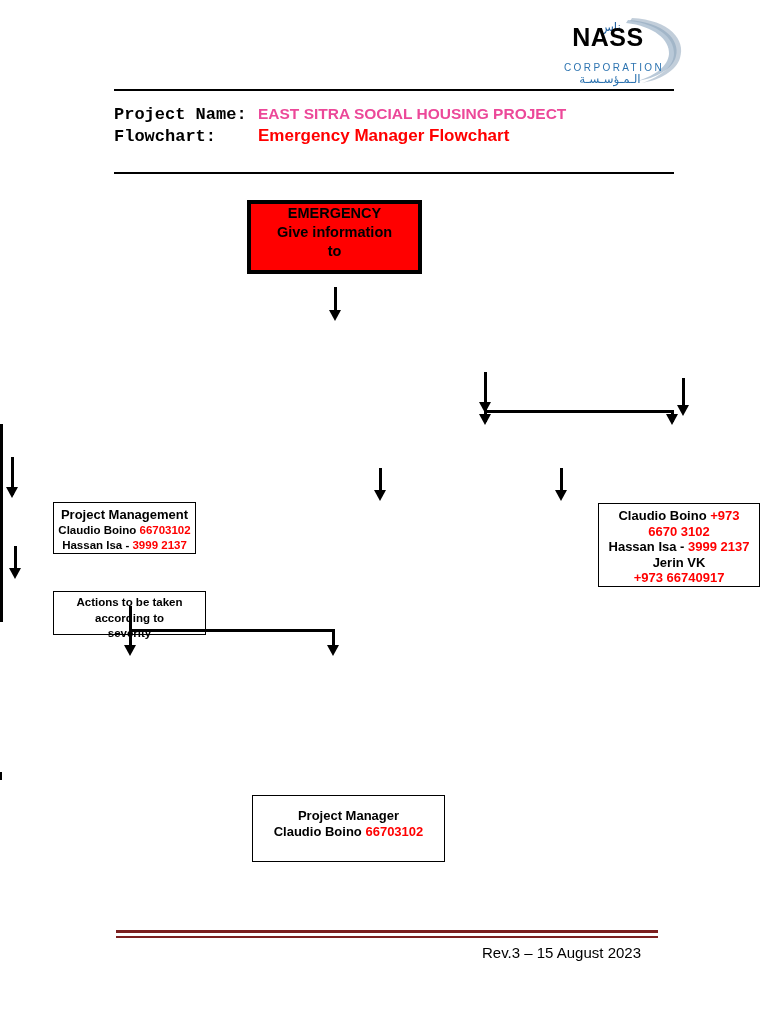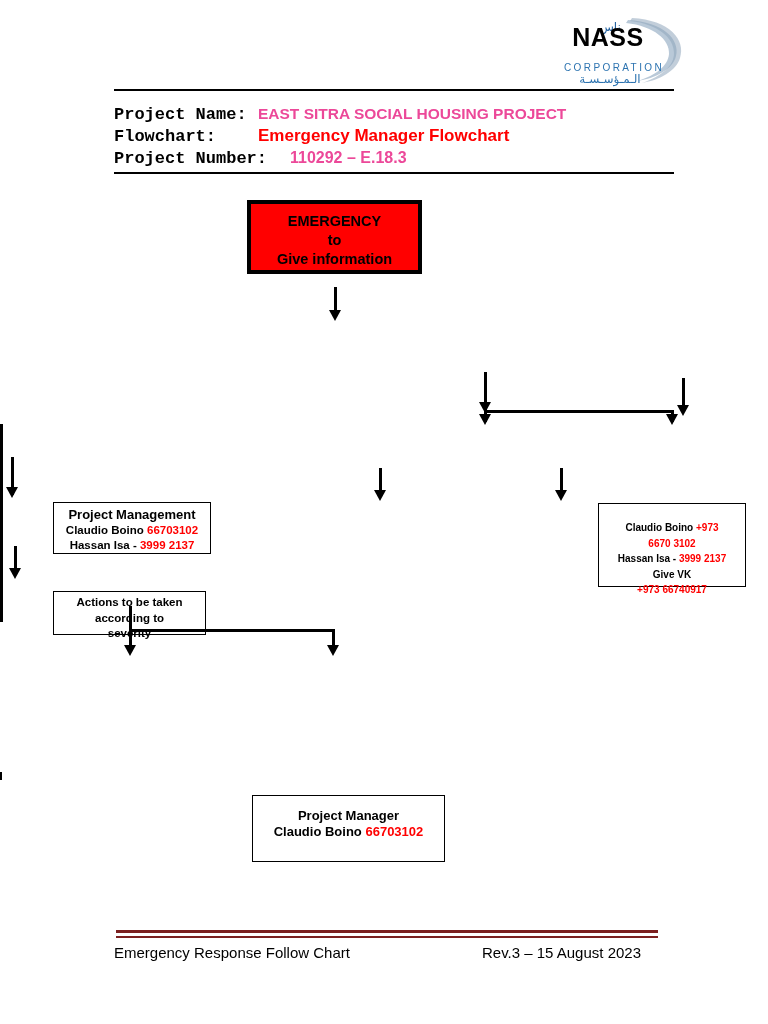--- a/index.html
+++ b/index.html
@@ -117,60 +117,59 @@
     height: 74px;
     background: #ff0000;
     border: 4px solid #000000;
     box-sizing: border-box;
     overflow: hidden;
     text-align: center;
     font-weight: bold;
     font-size: 14.5px;
     line-height: 19px;
     color: #000000;
-    padding-top: 8px;
     box-sizing: border-box;
   }
   .emergency-box .ln { display: block; }
 
   
   .flow-box {
     position: absolute;
     border: 1.5px solid #000000;
     background: #ffffff;
     box-sizing: border-box;
     text-align: center;
     color: #000000;
     z-index: 5;
   }
   .flow-box .ln { display: block; white-space: nowrap; }
   .red { color: #ff0000; }
 
   #box-pm {
     left: 53px;
     top: 502px;
-    width: 158px;
+    width: 143px;
     height: 52px;
     font-size: 11.5px;
     font-weight: bold;
     line-height: 15.5px;
     padding-top: 4px;
     text-align: center;
   }
   #box-pm .ttl { font-size: 13px; }
 
   #box-contacts {
     left: 598px;
     top: 503px;
-    width: 148px;
+    width: 162px;
     height: 84px;
-    font-size: 10px;
+    font-size: 13px;
     font-weight: bold;
     line-height: 15.5px;
-    padding-top: 16px;
+    padding-top: 4px;
   }
 
   #box-actions {
     left: 53px;
     top: 591px;
     width: 153px;
     height: 44px;
     font-size: 11.5px;
     font-weight: bold;
     line-height: 15.5px;
@@ -257,30 +256,27 @@
   </div>
 
   <div class="rule rule-top"></div>
 
   <div class="hdr-row r1">
     <span class="hdr-label">Project Name:</span><span class="hdr-val-blue">EAST SITRA SOCIAL HOUSING PROJECT</span>
   </div>
   <div class="hdr-row r2">
     <span class="hdr-label">Flowchart:</span><span class="hdr-val-red">Emergency Manager Flowchart</span>
   </div>
-  <div class="hdr-row r3">
-    <span class="hdr-label">Project Number:</span><span class="hdr-val-blue">110292 – E.18.3</span>
-  </div>
 
   <div class="rule rule-below"></div>
 
   <div class="emergency-box">
     <span class="ln">EMERGENCY</span>
+    <span class="ln">Give information</span>
     <span class="ln">to</span>
-    <span class="ln">Give information</span>
   </div>
 
   <div class="vline" style="left:334px; top:287px; height:28px;"></div>
   <div class="arrowhead" style="left:329px; top:310px;"></div>
 
   <div class="vline" style="left:484px; top:372px; height:38px;"></div>
   <div class="arrowhead" style="left:479px; top:402px;"></div>
 
   <div class="hline" style="left:484px; top:410px; width:190px;"></div>
 
@@ -316,21 +312,21 @@
     <span class="ln"><span>Hassan Isa -</span>
       <span class="red">3999 2137</span></span>
   </div>
 
   <div class="flow-box" id="box-contacts">
     <span class="ln"><span>Claudio Boino</span>
       <span class="red">+973</span></span>
     <span class="ln red">6670 3102</span>
     <span class="ln"><span>Hassan Isa -</span>
       <span class="red">3999 2137</span></span>
-    <span class="ln">Give VK</span>
+    <span class="ln">Jerin VK</span>
     <span class="ln red">+973 66740917</span>
   </div>
 
   <div class="flow-box" id="box-actions">
     <span class="ln">Actions to be taken</span>
     <span class="ln">according to</span>
     <span class="ln">severity</span>
   </div>
 
   <div class="hline" style="left:129px; top:629px; width:206px; z-index:6;"></div>
@@ -340,16 +336,15 @@
   <div class="arrowhead" style="left:327px; top:645px; z-index:6;"></div>
 
   <div class="flow-box" id="box-pmgr">
     <span class="ln">Project Manager</span>
     <span class="ln"><span>Claudio Boino</span>
       <span class="red">66703102</span></span>
   </div>
 
   <div class="footer-rule-a"></div>
   <div class="footer-rule-b"></div>
-  <div class="footer-left">Emergency Response Follow Chart</div>
   <div class="footer-right">Rev.3 – 15 August 2023</div>
 
 </div>
 
 </body></html>

